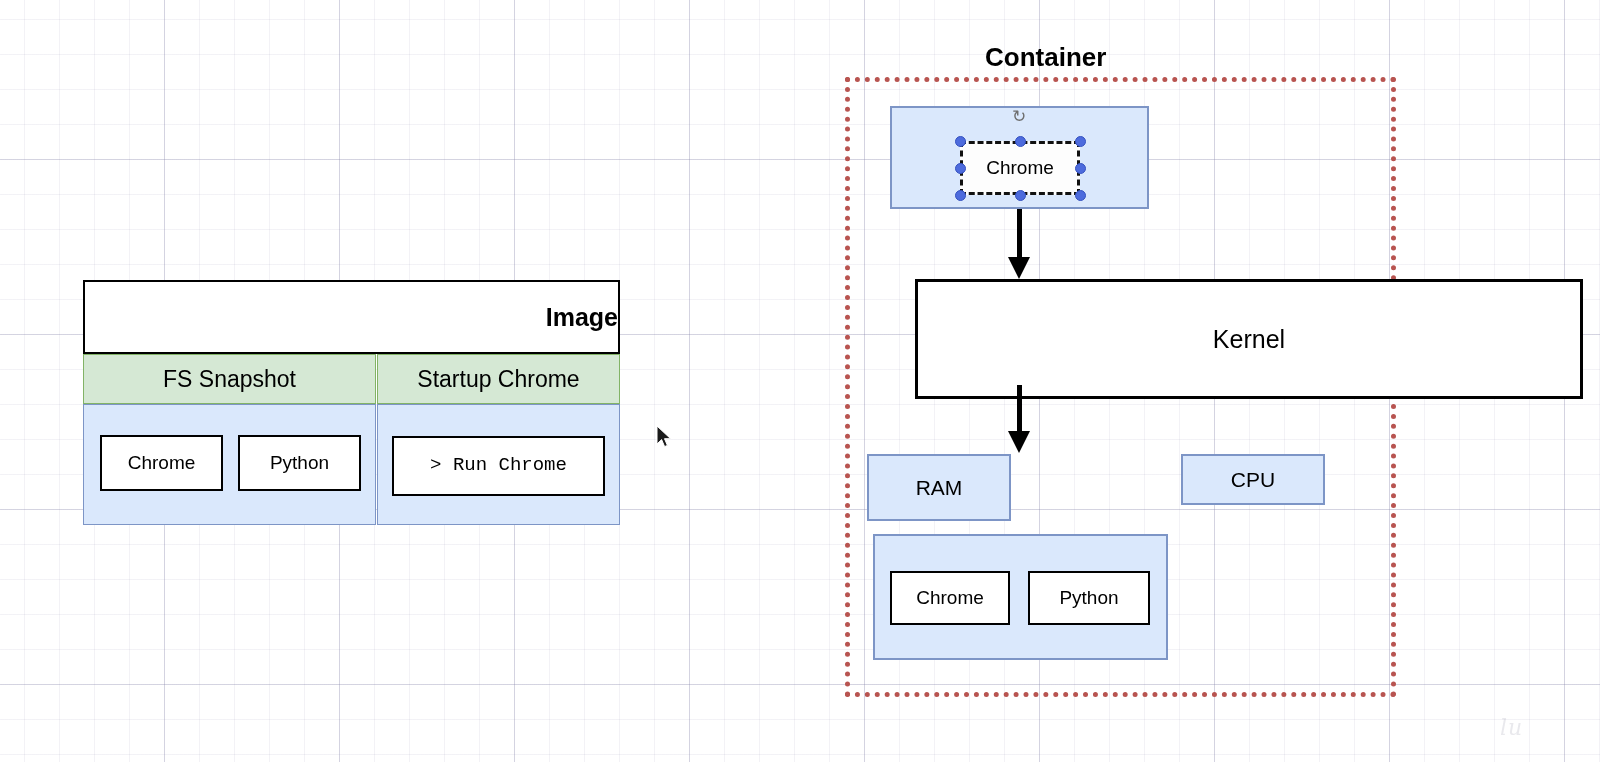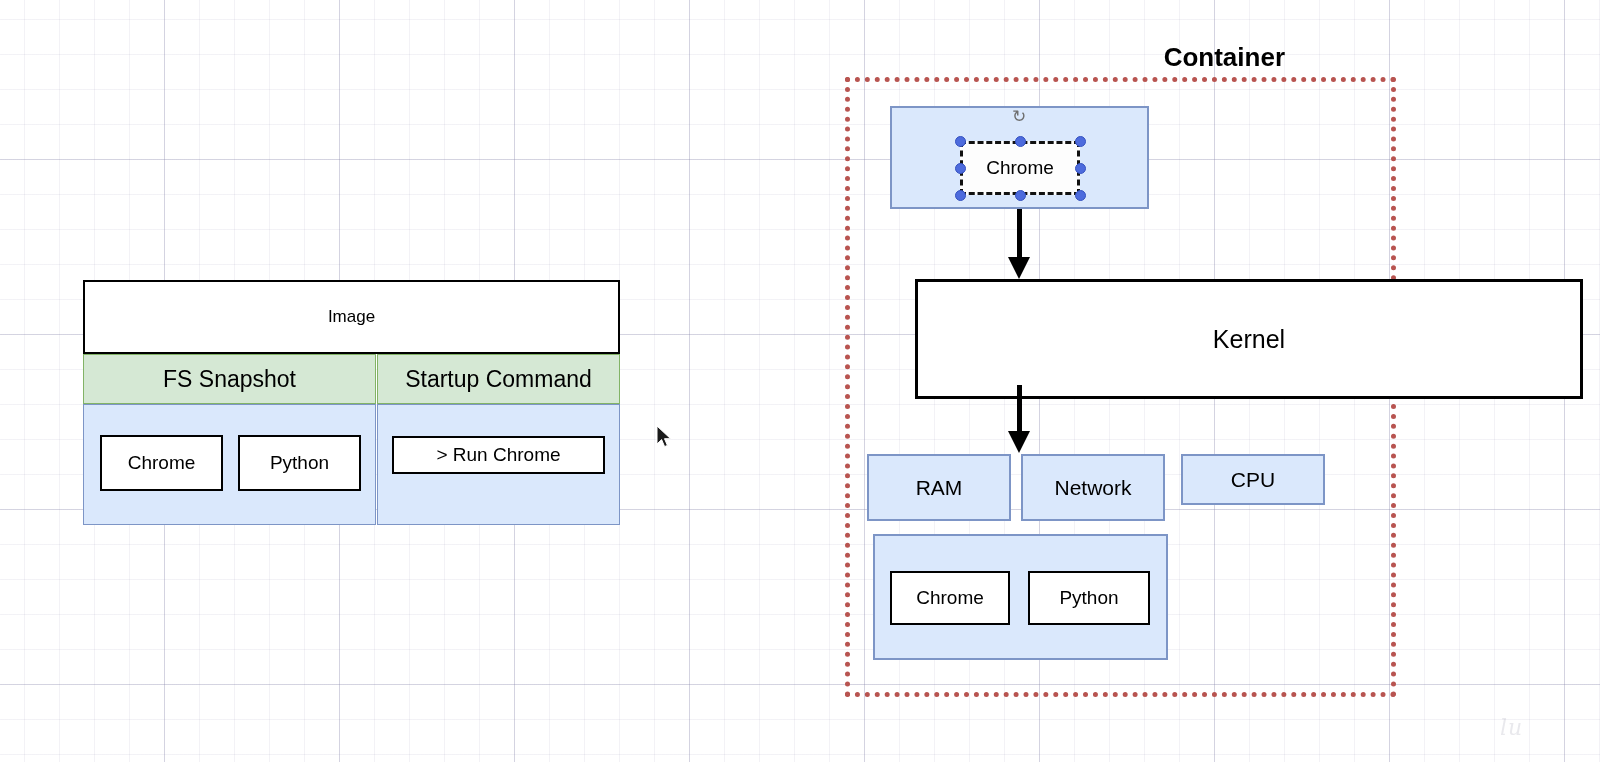--- a/index.html
+++ b/index.html
@@ -27,21 +27,21 @@
   .lbl{
     position:absolute;left:0;right:0;top:50%;transform:translateY(-50%);
     text-align:center;color:#000;line-height:1.15;
   }
 
   
   #image-title-box{
     left:83px;top:280px;width:537px;height:74px;
     background:#ffffff;border:2.5px solid #000000;
   }
-  #image-title-box .lbl{font-size:17px;font-weight:normal;}
+  #image-title-box .lbl{font-size:25px;font-weight:bold;text-align:right;}
 
   .hdr-green{
     background:#d5e8d4;border:1.5px solid #82b366;
   }
   .hdr-green .lbl{font-size:23px;}
   #fs-header{left:83px;top:354px;width:293px;height:50px;}
   #cmd-header{left:377px;top:354px;width:243px;height:50px;}
 
   .body-blue{
     background:#dae8fc;border:1.5px solid #7d95c6;
@@ -50,26 +50,26 @@
   #cmd-body{left:377px;top:404px;width:243px;height:121px;}
 
   .app{
     position:absolute;background:#ffffff;border:2.5px solid #000000;
     box-sizing:border-box;
   }
   .app .lbl{font-size:19px;}
 
   #img-chrome{left:100px;top:435px;width:123px;height:56px;}
   #img-python{left:238px;top:435px;width:123px;height:56px;}
-  #img-cmd{left:392px;top:436px;width:213px;height:38px;}
+  #img-cmd{left:392px;top:436px;width:213px;height:60px;font-family:Liberation Mono, monospace;}
 
   
   #container-title{
     position:absolute;left:985px;top:42px;width:300px;height:32px;
-    text-align:right;font-size:26px;font-weight:bold;color:#000;
+    text-align:left;font-size:26px;font-weight:bold;color:#000;
   }
   #container-frame{
     position:absolute;left:845px;top:77px;width:551px;height:620px;
     border:5px dotted #b85450;box-sizing:border-box;
   }
 
   #proc-wrap{
     left:890px;top:106px;width:259px;height:103px;
     background:#dae8fc;border:2px solid #7d95c6;
   }
@@ -146,21 +146,21 @@
 
   <div class="box" id="image-title-box">
     <div class="lbl">Image</div>
   </div>
 
   <div class="box hdr-green" id="fs-header">
     <div class="lbl">FS Snapshot</div>
   </div>
 
   <div class="box hdr-green" id="cmd-header">
-    <div class="lbl">Startup Command</div>
+    <div class="lbl">Startup Chrome</div>
   </div>
 
   <div class="box body-blue" id="fs-body"></div>
   <div class="box body-blue" id="cmd-body"></div>
 
   <div class="app" id="img-chrome">
     <div class="lbl">Chrome</div>
   </div>
   <div class="app" id="img-python">
     <div class="lbl">Python</div>
@@ -200,23 +200,20 @@
   </div>
 
   <div class="arrow" id="arrow-2">
     <div class="shaft"></div>
     <div class="head"></div>
   </div>
 
   <div class="box res" id="res-ram">
     <div class="lbl">RAM</div>
   </div>
-  <div class="box res" id="res-net">
-    <div class="lbl">Network</div>
-  </div>
   <div class="box res" id="res-cpu">
     <div class="lbl">CPU</div>
   </div>
 
   <div class="box" id="apps-group"></div>
   <div class="app" id="cont-chrome">
     <div class="lbl">Chrome</div>
   </div>
   <div class="app" id="cont-python">
     <div class="lbl">Python</div>

